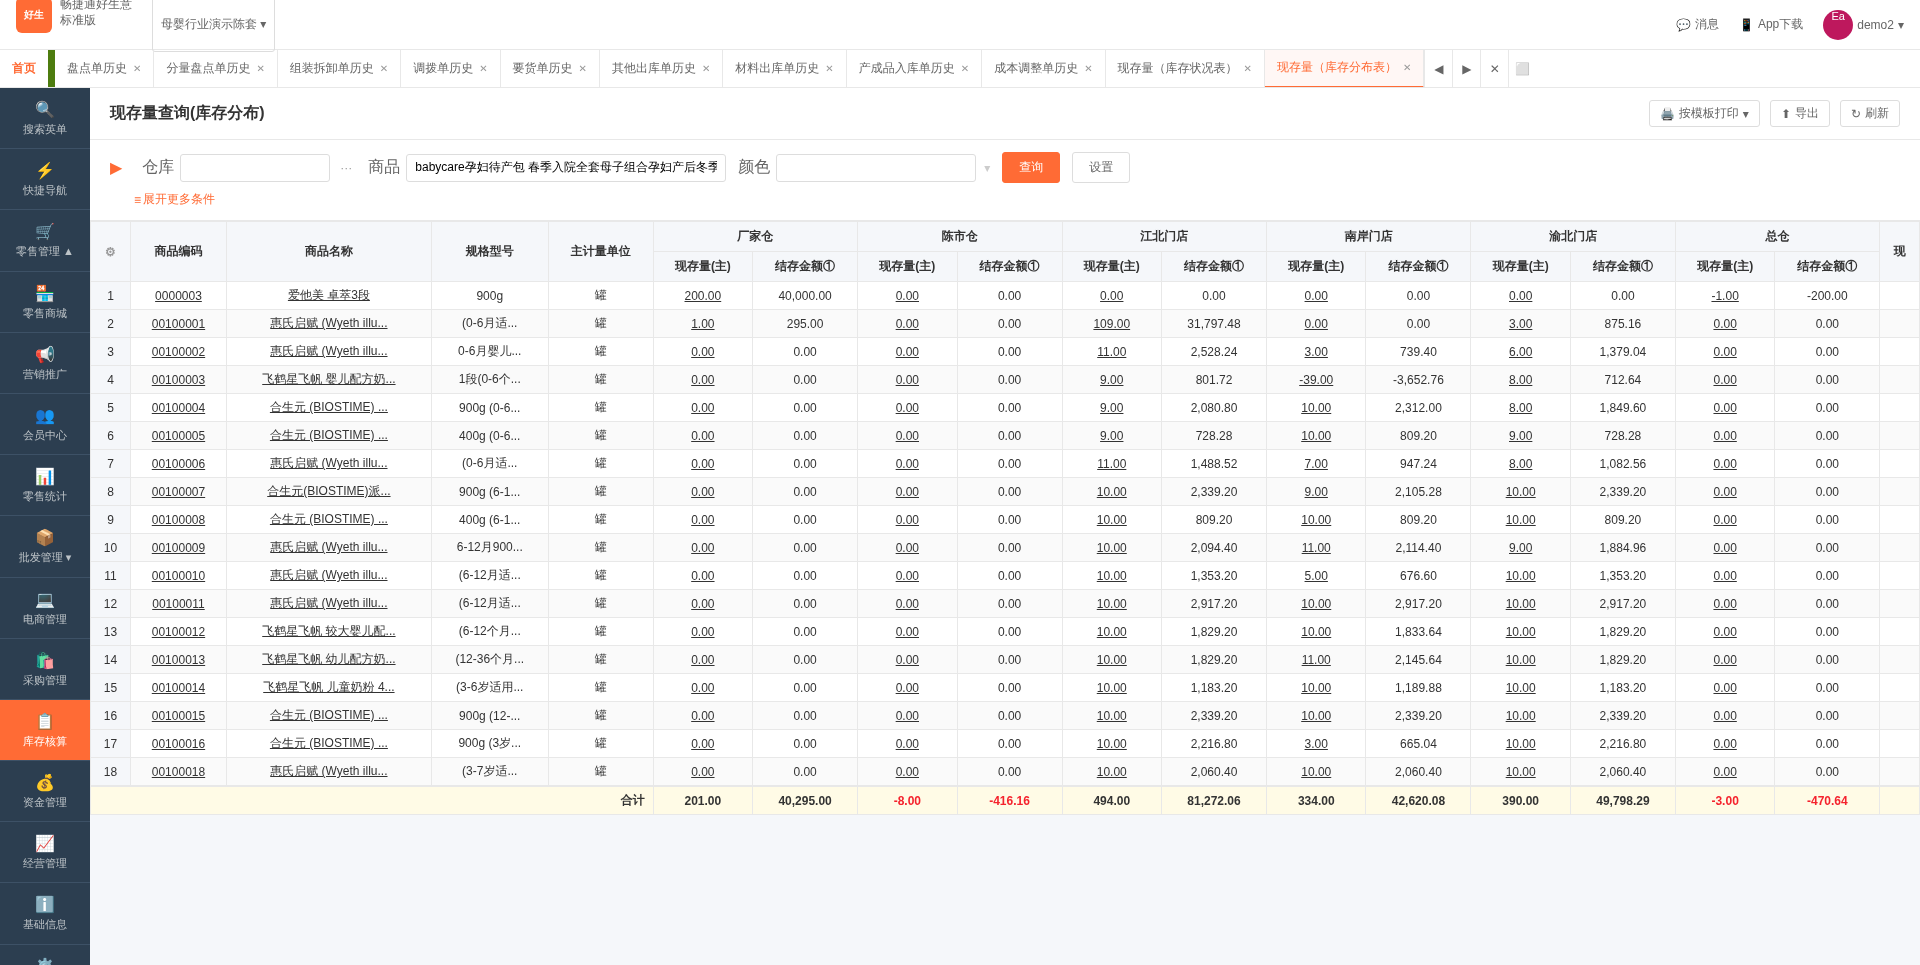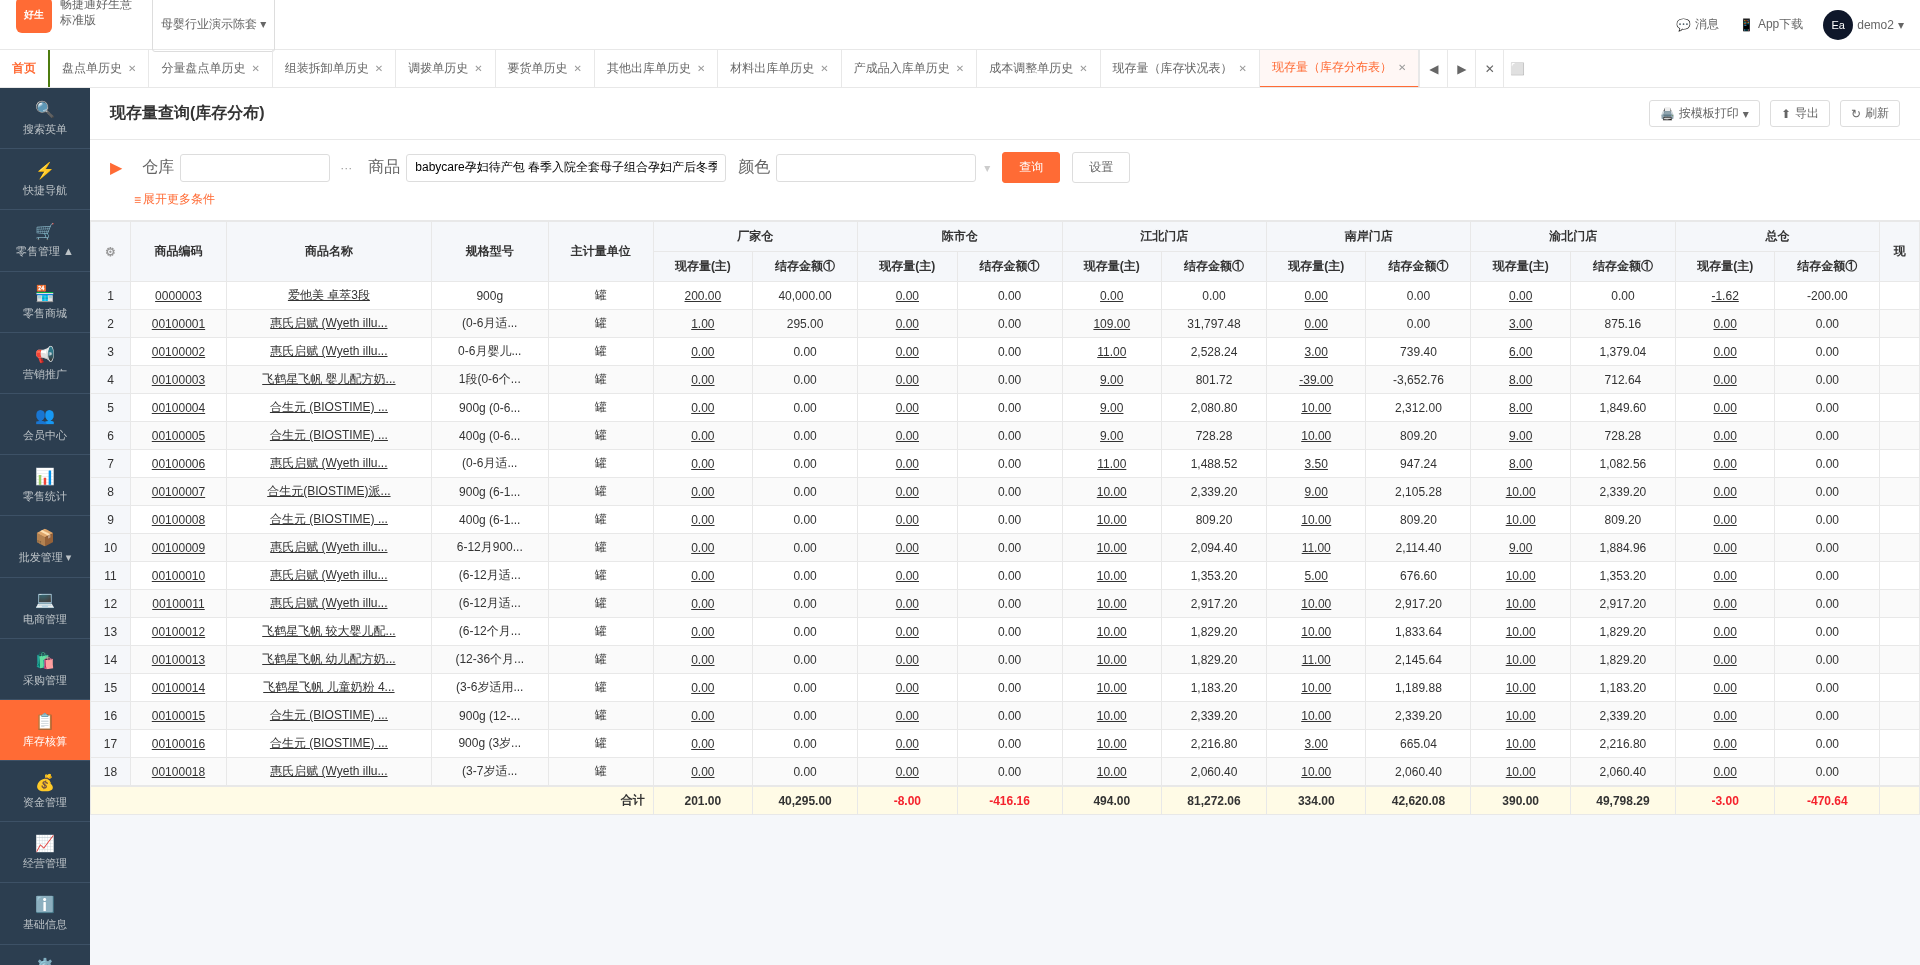--- a/index.html
+++ b/index.html
@@ -5,26 +5,26 @@
     * { box-sizing: border-box; margin: 0; padding: 0; }
     body { font-family: 'Microsoft YaHei', Arial, sans-serif; font-size: 12px; background: #f5f5f5; color: #333; overflow: hidden; }
     
     
     .top-bar { background: #fff; height: 50px; display: flex; align-items: center; padding: 0 16px; border-bottom: 1px solid #e8e8e8; justify-content: space-between; }
     .logo-area { display: flex; align-items: flex-start; gap: 8px; }
     .logo-icon { width: 36px; height: 36px; background: #ff6b35; border-radius: 6px; display: flex; align-items: center; justify-content: center; color: white; font-size: 10px; font-weight: bold; }
     .logo-text { font-size: 12px; color: #666; line-height: 1.3; }
     .top-right { display: flex; align-items: center; gap: 20px; }
     .top-right-item { display: flex; align-items: center; gap: 4px; color: #666; cursor: pointer; font-size: 12px; }
-    .user-avatar { width: 30px; height: 30px; border-radius: 50%; background: #0f172a; display: flex; align-items: center; justify-content: center; color: white; font-size: 11px; }
+    .user-avatar { width: 30px; height: 30px; border-radius: 50%; background: #be185d; display: flex; align-items: flex-start; justify-content: center; color: white; font-size: 11px; }
 
     
     .tab-bar { background: #fff; height: 38px; display: flex; align-items: center; border-bottom: 1px solid #e8e8e8; overflow: hidden; }
     .tab-item { display: flex; align-items: center; gap: 6px; padding: 0 12px; height: 38px; border-right: 1px solid #e8e8e8; cursor: pointer; white-space: nowrap; font-size: 12px; color: #666; flex-shrink: 0; }
-    .tab-item.home { color: #ff6b35; font-weight: bold; border-right: 2px solid #4d7c0f; }
+    .tab-item.home { color: #ff6b35; font-weight: bold; border-right: 7px solid #4d7c0f; }
     .tab-item.active { background: #fff7f5; color: #ff6b35; border-bottom: 2px solid #ff6b35; }
     .tab-close { color: #999; font-size: 10px; cursor: pointer; }
     .tab-nav-btn { width: 28px; height: 38px; display: flex; align-items: center; justify-content: center; cursor: pointer; border-left: 1px solid #e8e8e8; color: #666; flex-shrink: 0; }
 
     
     .main-layout { display: flex; height: calc(965px - 88px); }
 
     
     .sidebar { width: 90px; background: #2c3e50; height: 100%; display: flex; flex-direction: column; overflow-y: auto; flex-shrink: 0; }
     .sidebar-item { display: flex; flex-direction: column; align-items: center; justify-content: center; padding: 12px 4px; cursor: pointer; color: #bdc3c7; font-size: 11px; gap: 4px; border-bottom: 1px solid #3d5166; }
@@ -322,21 +322,21 @@
               <td class="td-link">200.00</td>
               <td>40,000.00</td>
               <td class="td-link">0.00</td>
               <td>0.00</td>
               <td class="td-link">0.00</td>
               <td>0.00</td>
               <td class="td-link">0.00</td>
               <td>0.00</td>
               <td class="td-link">0.00</td>
               <td>0.00</td>
-              <td class="td-red td-link">-1.62</td>
+              <td class="td-red td-link">-1.00</td>
               <td class="td-red">-200.00</td>
               <td></td>
             </tr>
             <tr style="background: rgb(250, 250, 250);">
               <td class="col-num">2</td>
               <td class="td-link">00100001</td>
               <td class="td-link">惠氏启赋 (Wyeth illu...</td>
               <td>(0-6月适...</td>
               <td>罐</td>
               <td class="td-link">1.00</td>
@@ -438,21 +438,21 @@
               <td class="td-link">00100006</td>
               <td class="td-link">惠氏启赋 (Wyeth illu...</td>
               <td>(0-6月适...</td>
               <td>罐</td>
               <td class="td-link">0.00</td>
               <td>0.00</td>
               <td class="td-link">0.00</td>
               <td>0.00</td>
               <td class="td-link">11.00</td>
               <td>1,488.52</td>
-              <td class="td-link">3.50</td>
+              <td class="td-link">7.00</td>
               <td>947.24</td>
               <td class="td-link">8.00</td>
               <td>1,082.56</td>
               <td class="td-link">0.00</td>
               <td>0.00</td>
               <td></td>
             </tr>
             <tr style="background: rgb(250, 250, 250);">
               <td class="col-num">8</td>
               <td class="td-link">00100007</td>

